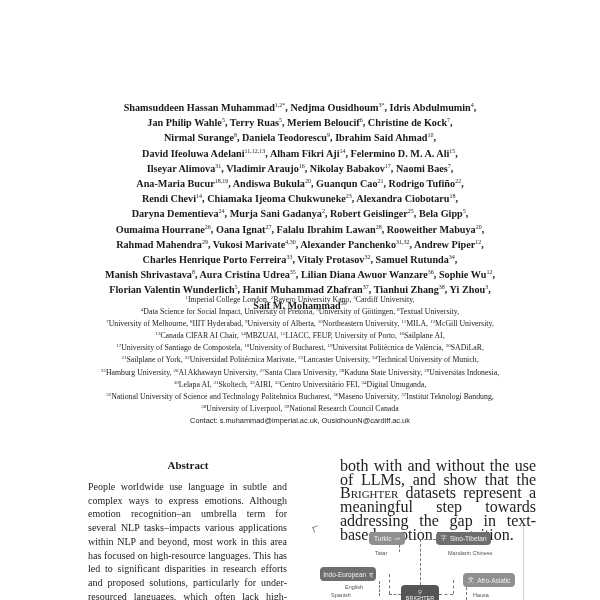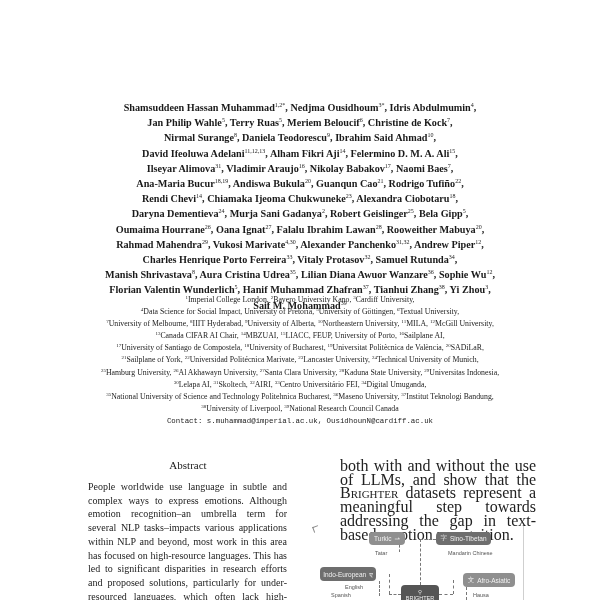--- a/index.html
+++ b/index.html
@@ -7,23 +7,23 @@
            font-family: "Liberation Serif", "DejaVu Serif", serif; color: #1a1a1a; }
     .title { position: absolute; left: 40px; width: 520px; top: 63px; text-align: center;
              font-weight: bold; font-size: 14.2px; line-height: 17px; }
     .title .sc { font-variant: small-caps; letter-spacing: 0.3px; }
     .authors { position: absolute; left: 40px; width: 520px; top: 100px; text-align: center;
                font-weight: bold; font-size: 10.2px; line-height: 15.2px; }
     .authors sup { font-size: 6px; font-weight: normal; vertical-align: 4px; line-height: 0; }
     .affils { position: absolute; left: 40px; width: 520px; top: 294px; text-align: center;
               font-size: 7.8px; line-height: 12.1px; color: #222; }
     .affils sup { font-size: 5px; vertical-align: 3px; line-height: 0; }
-    .contact { font-family: Liberation Mono, monospace; font-size: 7.4px; }
+    .contact { font-family: Liberation Sans, sans-serif; font-size: 7.4px; }
     .abstract-head { position: absolute; left: 88px; width: 200px; top: 459px; text-align: center;
-                     font-weight: normal; font-size: 11px; }
+                     font-weight: bold; font-size: 11px; }
     .abstract-body { position: absolute; left: 88px; width: 199px; top: 480px;
                      font-size: 10px; line-height: 13.7px; text-align: justify; color: #222; }
     .right-col { position: absolute; left: 340px; width: 196px; top: 459px;
                  font-size: 16px; line-height: 13.7px; text-align: justify; color: #222; }
     .right-col .sc { font-variant: small-caps; }
     .figure { position: absolute; left: 313px; top: 526px; width: 210px; height: 74px;
               border-right: 1px solid #cfcfcf; }
     .corner { position: absolute; width: 5px; height: 5px; border-left: 1px solid #888; border-top: 1px solid #888; left: 0; top: 0; transform: rotate(-20deg); }
     .node { position: absolute; border-radius: 4px; color: #f2f2f2; font-family: "Liberation Sans", sans-serif;
             font-size: 6.5px; display: flex; align-items: center; justify-content: center; gap: 3px; }

